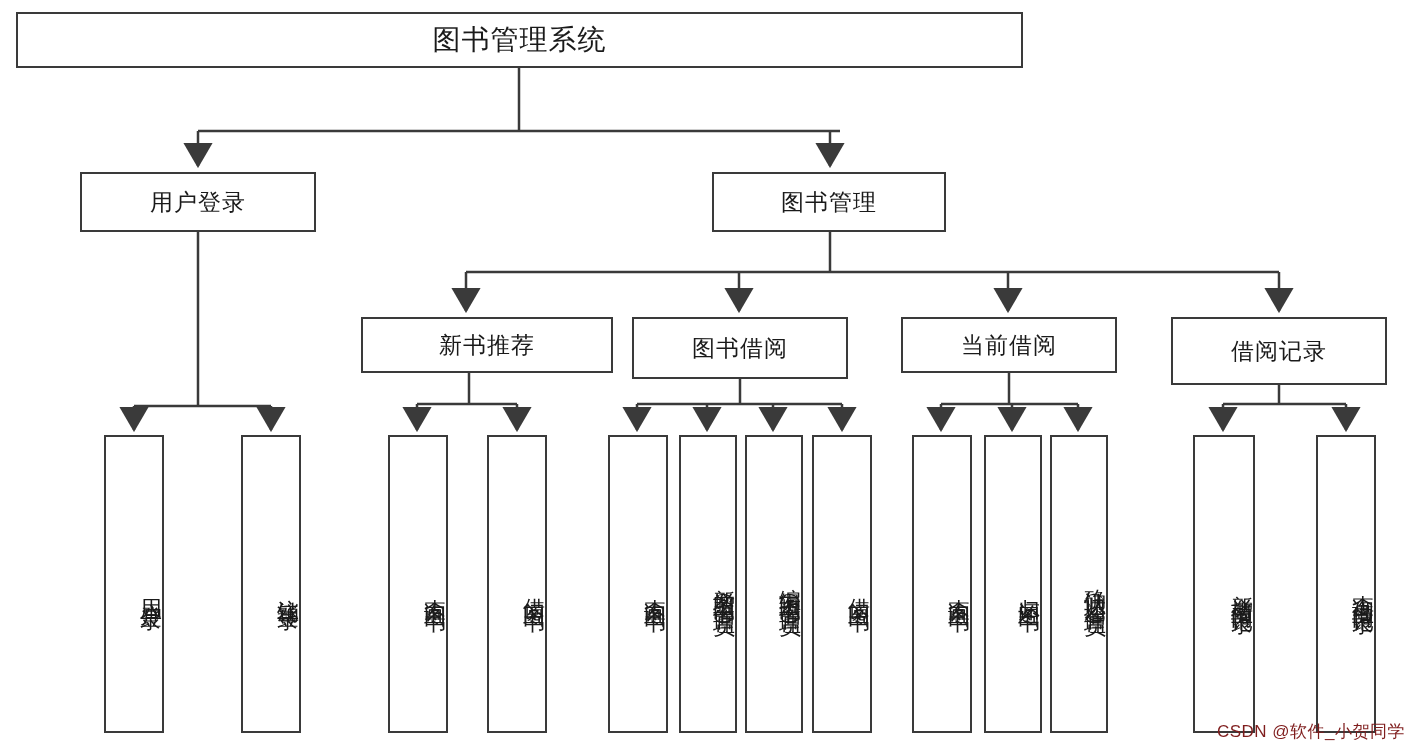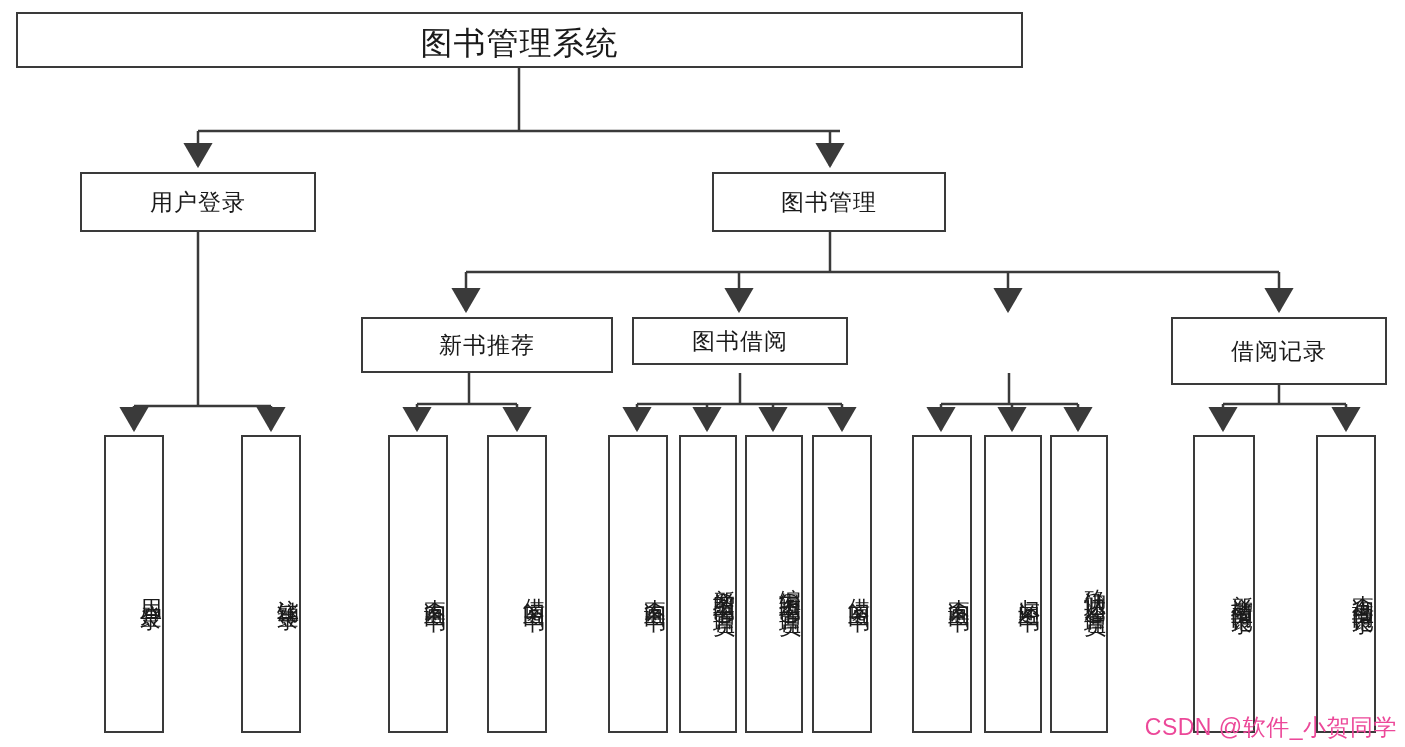--- a/index.html
+++ b/index.html
@@ -45,29 +45,28 @@
     text-orientation: upright;
     font-size: 22px;
     letter-spacing: 4px;
     line-height: 1;
     padding-top: 10px;
     align-items: flex-start;
     justify-content: center;
     white-space: nowrap;
   }
   #root-node {
-    font-size: 32px;
-    align-items: flex-end;
+    font-size: 28px;
   }
   .watermark {
     position: absolute;
-    right: 8px;
+    right: 0;
     bottom: 4px;
-    font-size: 23px;
-    color: #ec4899;
+    font-size: 17px;
+    color: #7f1d1d;
     white-space: nowrap;
     letter-spacing: 0.5px;
   }
 </style>
 </head>
 <body>
 
 <div id="canvas">
 
   <svg class="wires" viewBox="0 0 1405 747" xmlns="http://www.w3.org/2000/svg">
@@ -127,22 +126,25 @@
   <div class="node node-h" style="left:80px; top:172px; width:236px; height:60px;">
     <span>用户登录</span>
   </div>
   <div class="node node-h" style="left:712px; top:172px; width:234px; height:60px;">
     <span>图书管理</span>
   </div>
 
   <div class="node node-h" style="left:361px; top:317px; width:252px; height:56px;">
     <span>新书推荐</span>
   </div>
-  <div class="node node-h" style="left:632px; top:317px; width:216px; height:48px;">
+  <div class="node node-h" style="left:632px; top:317px; width:216px; height:62px;">
     <span>图书借阅</span>
+  </div>
+  <div class="node node-h" style="left:901px; top:317px; width:216px; height:56px;">
+    <span>当前借阅</span>
   </div>
   <div class="node node-h" style="left:1171px; top:317px; width:216px; height:68px;">
     <span>借阅记录</span>
   </div>
 
   <div class="node node-v" style="left:104px; top:435px; width:60px; height:298px;">
     <span>用户登录</span>
   </div>
   <div class="node node-v" style="left:241px; top:435px; width:60px; height:298px;">
     <span>注销登录</span>

